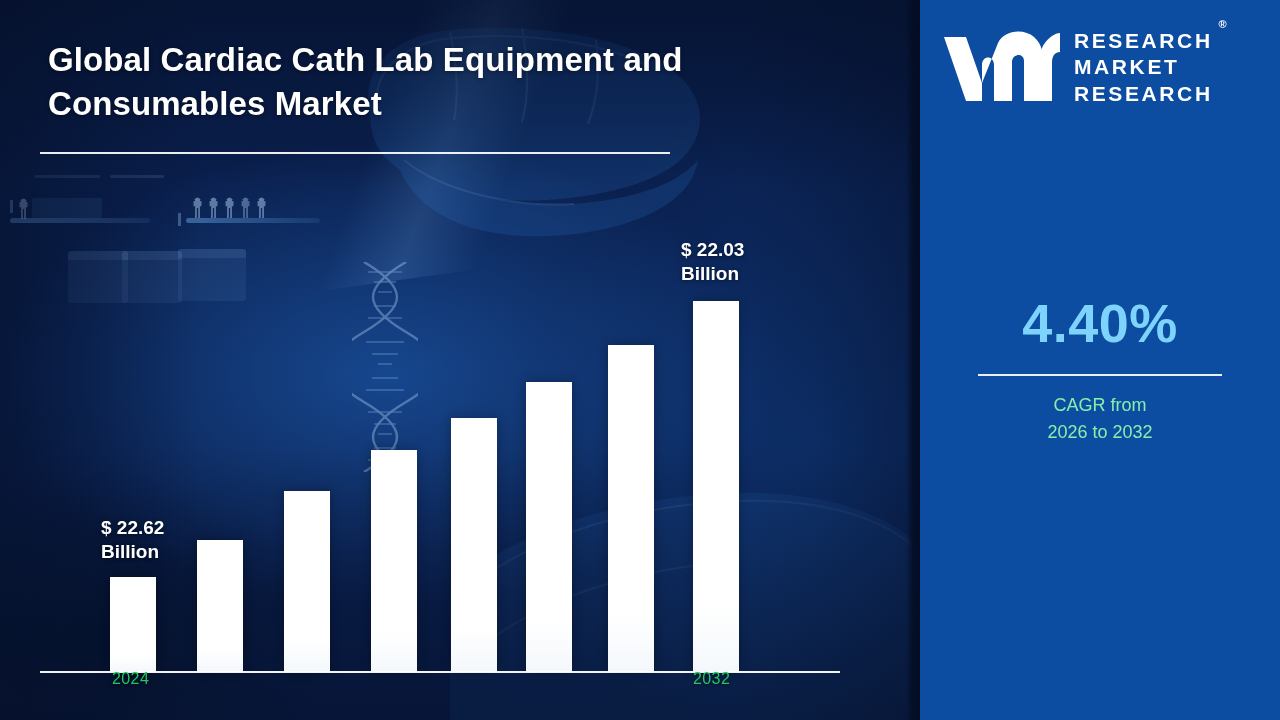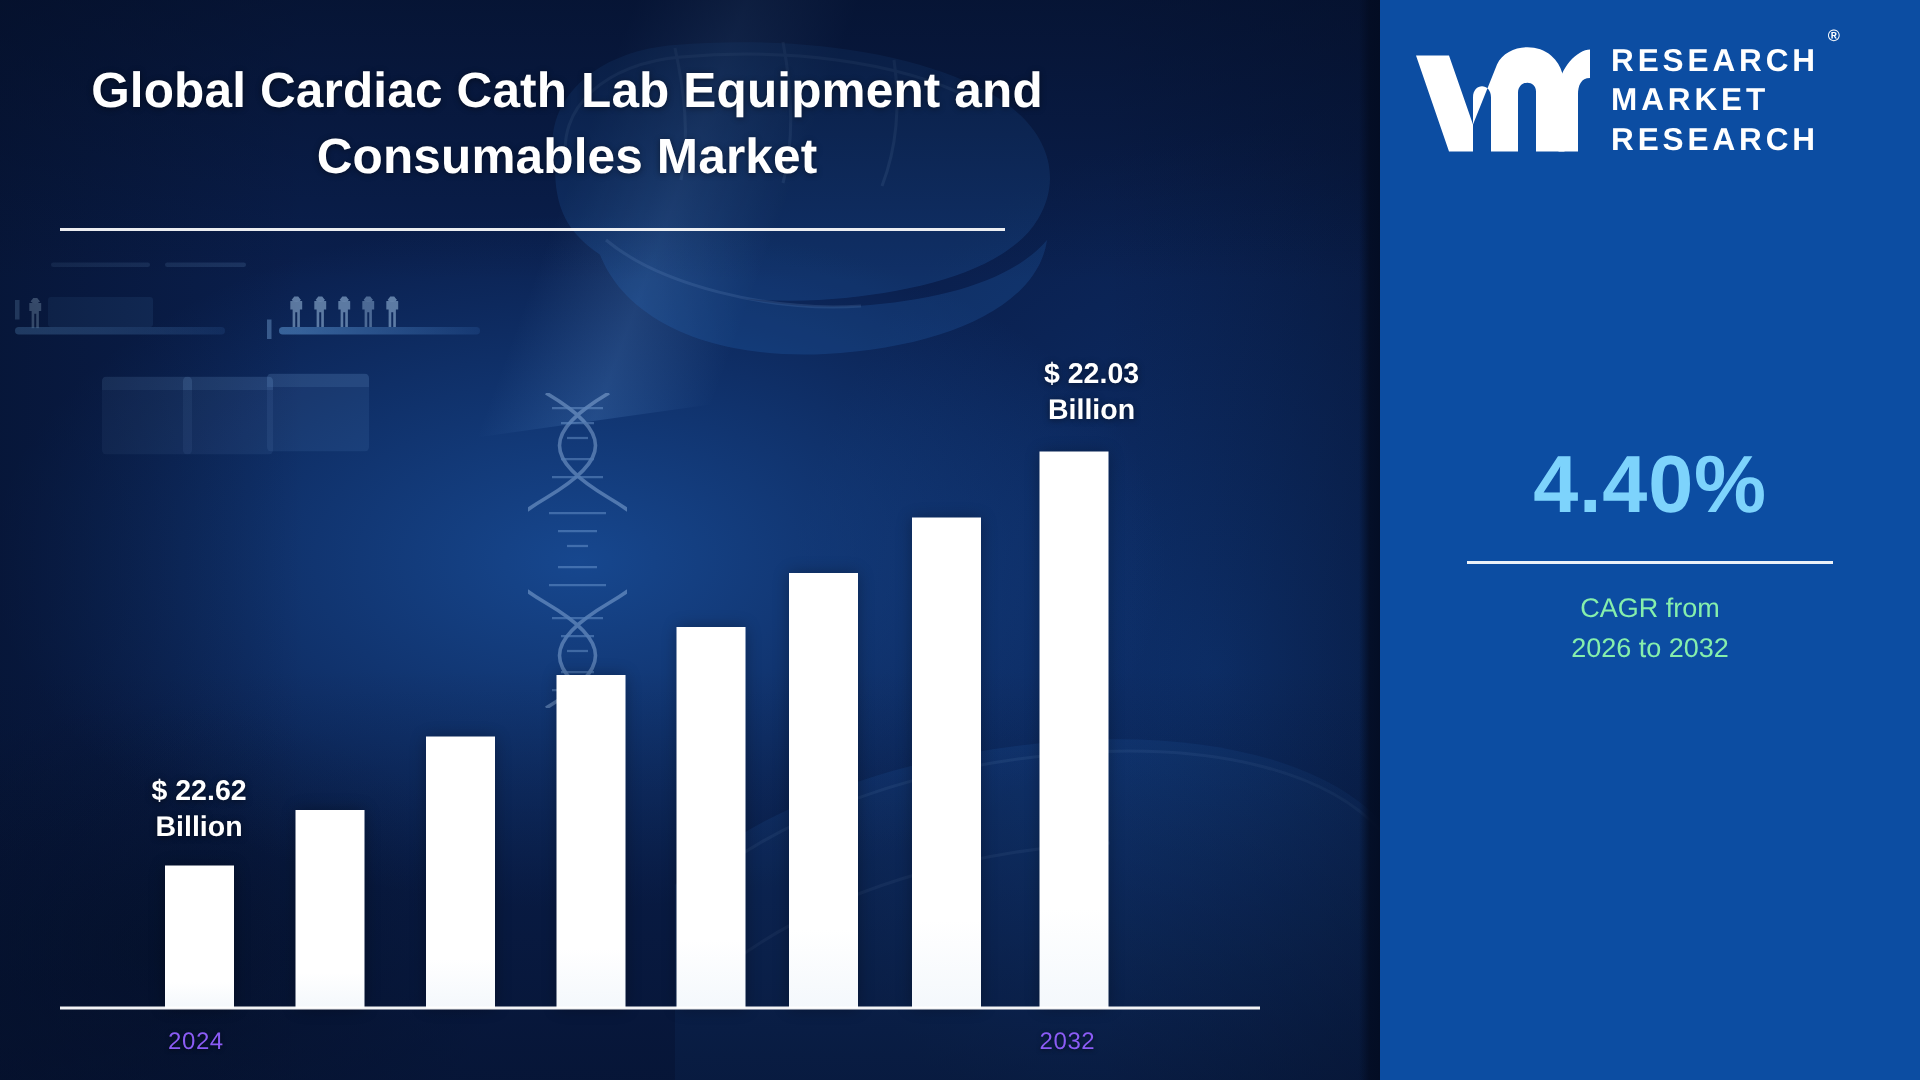--- a/index.html
+++ b/index.html
@@ -12,21 +12,20 @@
 
   
   #left-panel {
     position:absolute; left:0; top:0; width:920px; height:720px;
     overflow:hidden;
     background:
       radial-gradient(ellipse 700px 420px at 30% 46%, rgba(20,80,170,.75) 0%, rgba(12,52,120,.28) 55%, rgba(8,30,78,0) 78%),
       radial-gradient(ellipse 520px 300px at 74% 22%, rgba(26,94,186,.55) 0%, rgba(12,48,110,0) 70%),
       linear-gradient(168deg, #0b2350 0%, #0d2f68 24%, #114б8f 45%, #0e3madeup 60%),
       linear-gradient(160deg,#091c45 0%, #0d2f66 30%, #124a93 52%, #0d3573 72%, #071635 100%);
-    text-align: center;
   }
   
   .bg-wash {
     position:absolute; inset:0;
     background:
       radial-gradient(ellipse 560px 330px at 42% 52%, rgba(33,104,196,.55), rgba(33,104,196,0) 70%),
       radial-gradient(ellipse 400px 500px at 88% 62%, rgba(18,72,150,.45), rgba(18,72,150,0) 72%),
       radial-gradient(ellipse 300px 220px at 12% 88%, rgba(5,18,45,.75), rgba(5,18,45,0) 75%);
   }
   .bg-vignette {
@@ -88,21 +87,21 @@
   .bar {
     position:absolute; bottom:48px; width:46px;
     background:linear-gradient(to bottom,#ffffff 0%,#ffffff 82%,#f4f8fc 100%);
     box-shadow:0 0 10px rgba(0,0,0,.30);
   }
   #axis-line {
     position:absolute; left:40px; bottom:47px; width:800px; height:2px;
     background:rgba(255,255,255,.95);
   }
   .axis-label {
-    position:absolute; bottom:16px; color:#8b5cf6; font-size:16px;
+    position:absolute; bottom:32px; color:#22c55e; font-size:16px;
     letter-spacing:.4px; text-shadow:0 1px 3px rgba(0,0,0,.5);margin-top:12px;
   }
   .value-label {
     position:absolute; color:#ffffff; font-size:19px; font-weight:bold;
     line-height:1.25; text-shadow:0 1px 4px rgba(0,0,0,.5); white-space:pre-line;
   }
 
   
   #right-divider {
     position:absolute; left:906px; top:0; width:16px; height:720px;
@@ -227,21 +226,21 @@
       <div class="bar" style="left:608px; height:327px;"></div>
       <div class="bar" style="left:693px; height:371px;"></div>
 
       <div id="axis-line"></div>
 
       <div class="axis-label" style="left:112px;">2024</div>
       <div class="axis-label" style="left:693px;">2032</div>
 
       <div class="value-label" style="left:101px; top:516px;">$ 22.62
 Billion</div>
-      <div class="value-label" style="left:696px; top:238px;">$ 22.03
+      <div class="value-label" style="left:681px; top:238px;">$ 22.03
 Billion</div>
     </div>
   </div>
 
   <div id="right-divider"></div>
 
   <div id="right-panel">
 
     <div id="logo-block">
       <svg id="logo-mark" width="118" height="74" viewBox="0 0 118 74">

